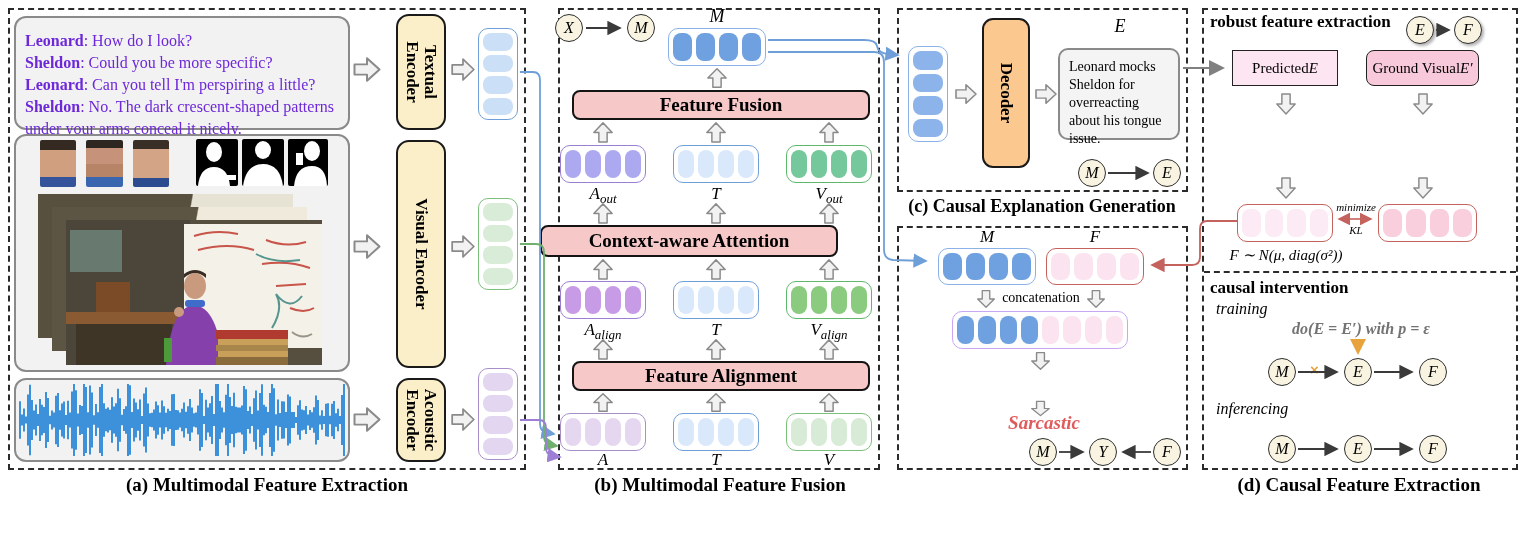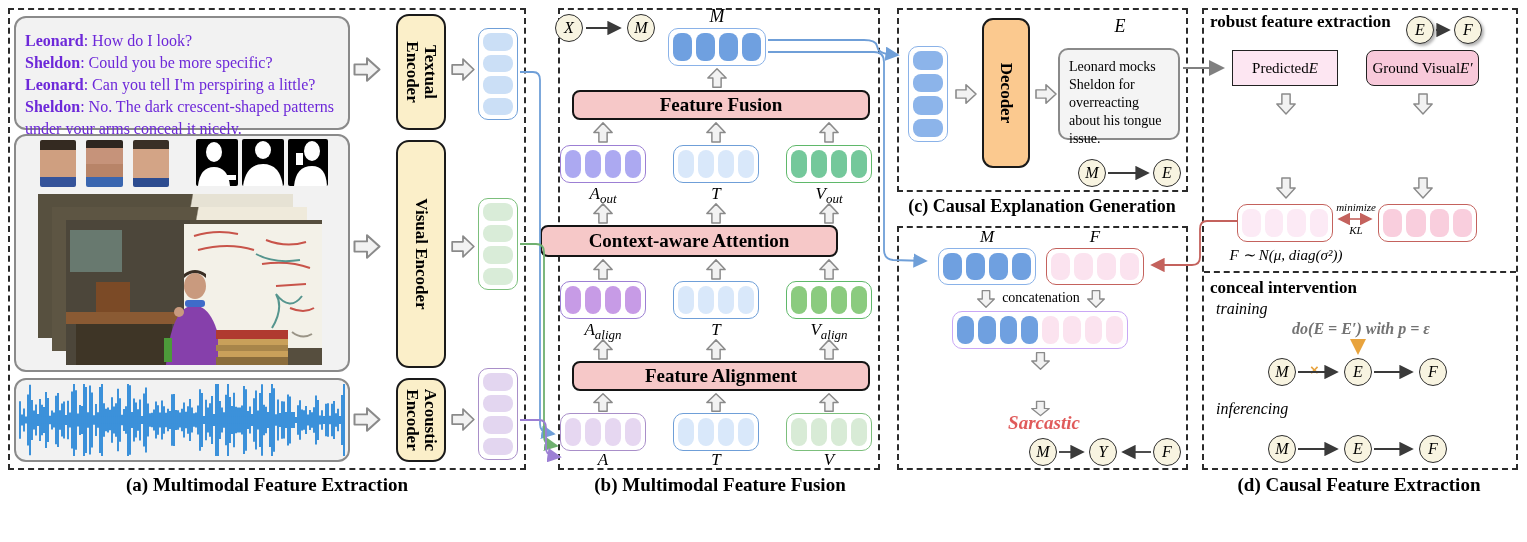--- a/index.html
+++ b/index.html
@@ -450,21 +450,21 @@
   <div class="pb bd-red" style="left:1378px;top:204px;width:99px;height:38px">
       <i class="pi-dr"></i>
       <i class="pi-dr"></i>
       <i class="pi-dr"></i>
       <i class="pi-dr"></i>
     </div>
   <div class="small-note" style="left:1330px;top:201px;width:52px">minimize</div>
   <div class="small-note" style="left:1330px;top:224px;width:52px">KL</div>
   <div class="clabel mathl" style="left:1216px;top:246px;width:140px;font-size:15px">F ∼ N(μ, diag(σ²))</div>
 
-  <div class="sec-title" style="left:1210px;top:278px">conceal intervention</div>
+  <div class="sec-title" style="left:1210px;top:278px">causal intervention</div>
   <div class="ital-lab" style="left:1216px;top:300px">training</div>
   <div class="orange-f" style="left:1266px;top:320px;width:190px">do(E = E′) with p = ε</div>
   <div class="abs" style="left:1310px;top:361px;font:700 15px 'Liberation Sans',sans-serif;color:#E8A33D">×</div>
 
   <div class="node" style="left:1268px;top:358px">
       <span>M</span>
     </div>
   <div class="node" style="left:1344px;top:358px">
       <span>E</span>
     </div>

